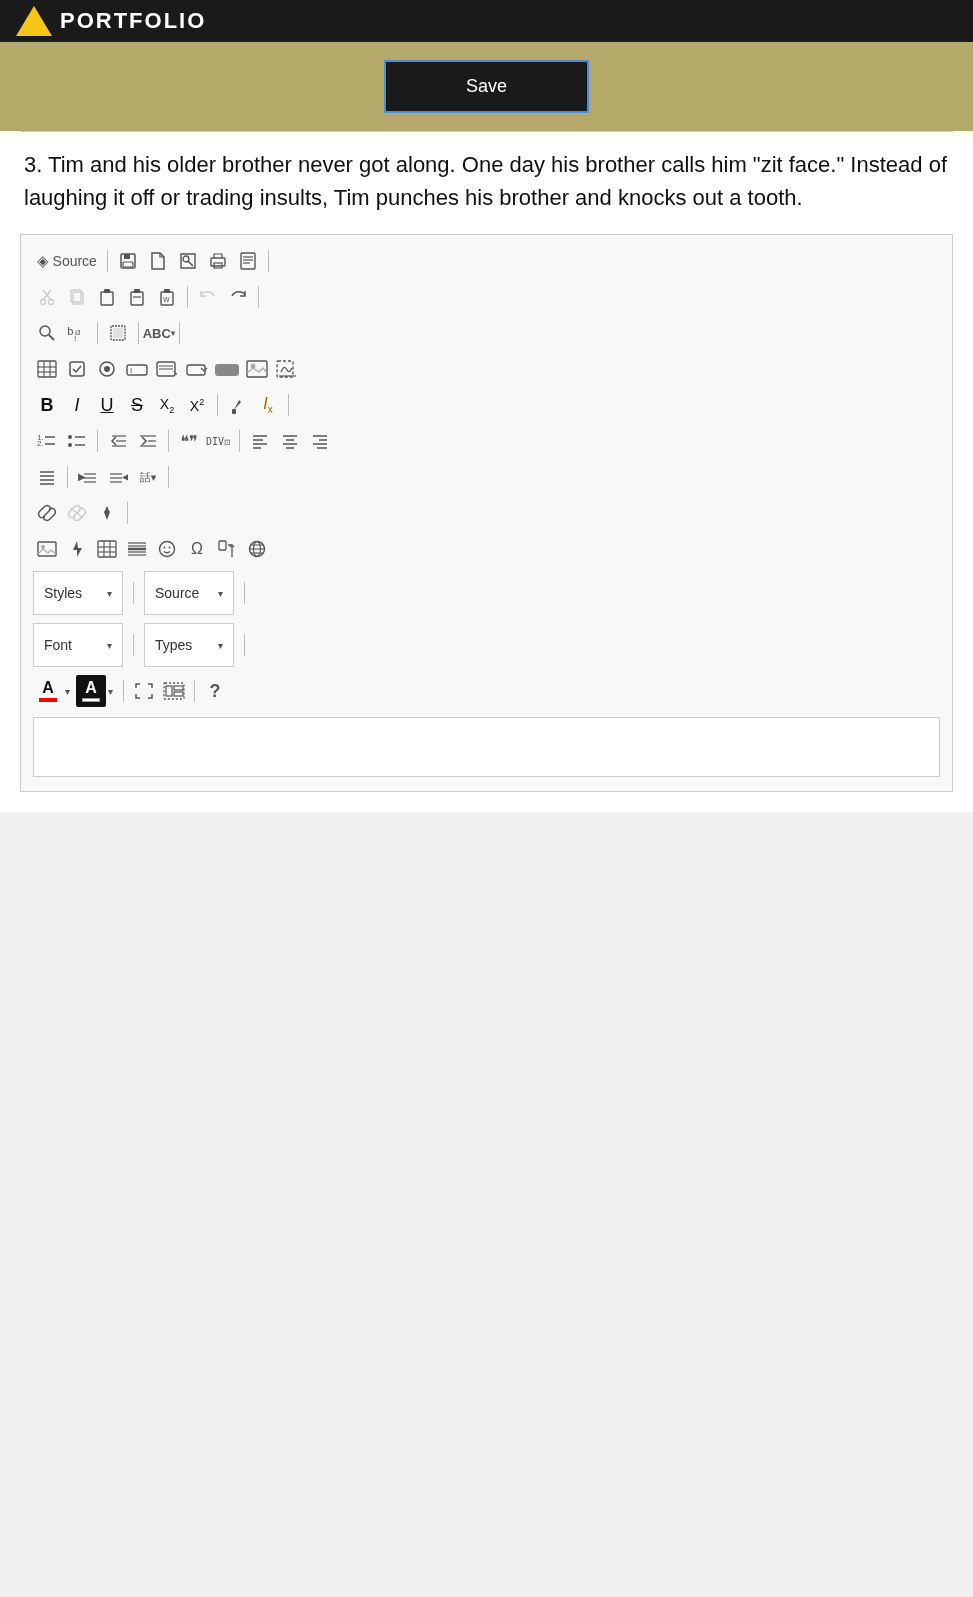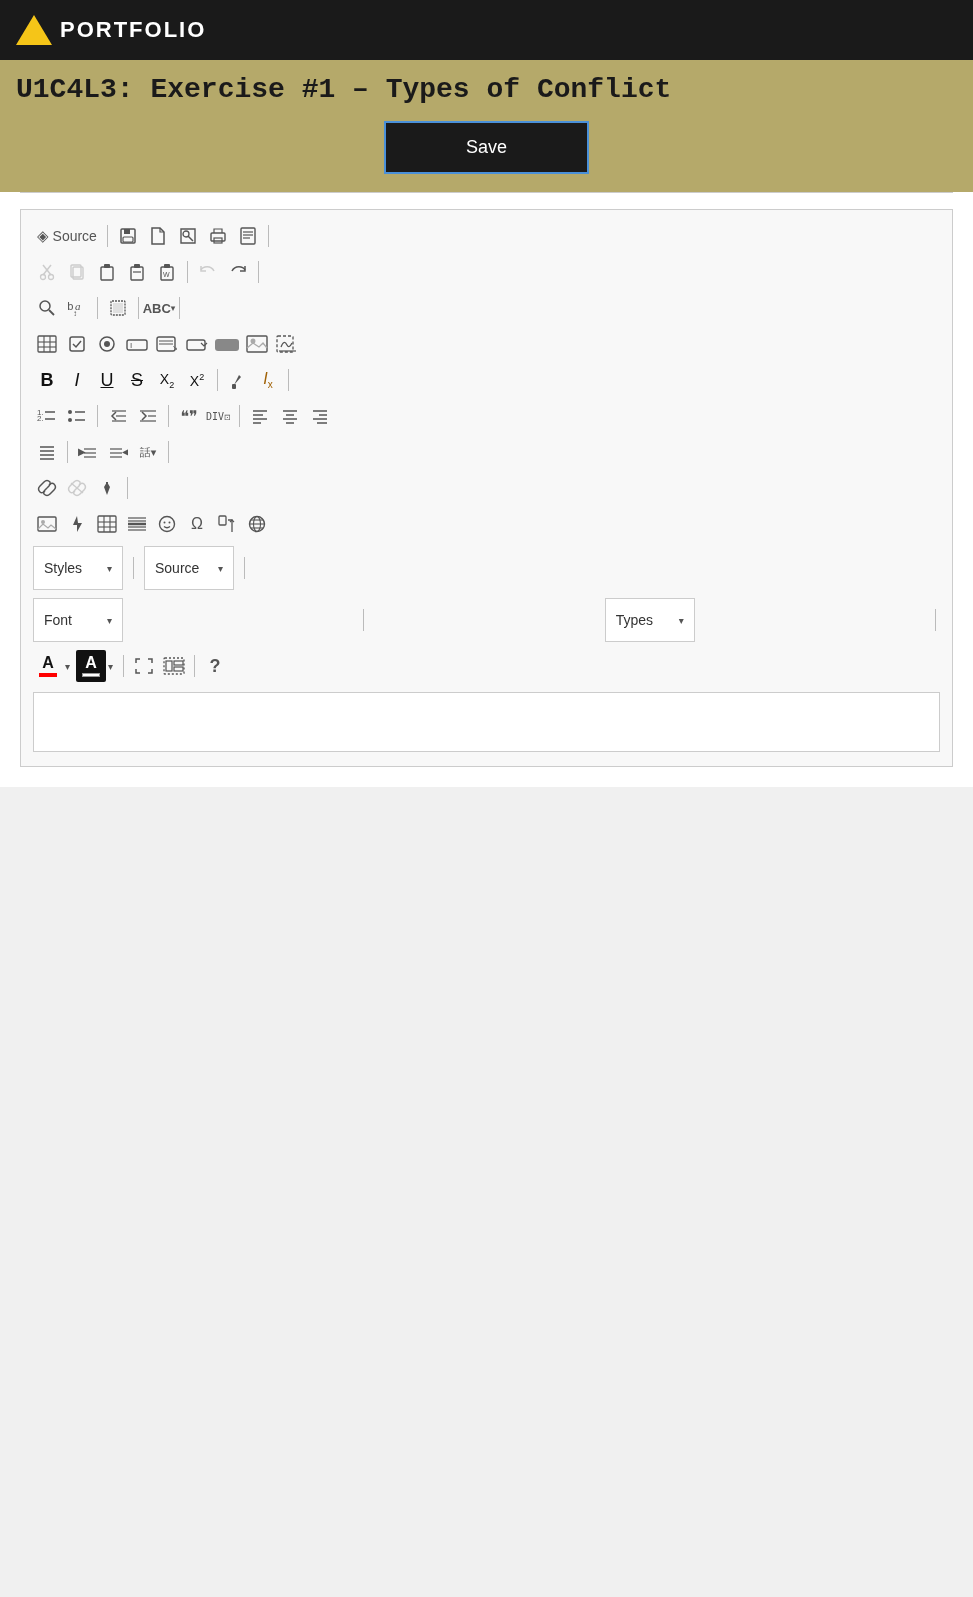--- a/index.html
+++ b/index.html
@@ -9,21 +9,21 @@
       width: 973px;
       min-height: 1597px;
     }
 
     
     .header {
       background: #1a1a1a;
       padding: 8px 16px;
       display: flex;
       align-items: center;
-      height: 60px;
+      height: 42px;
     }
     .header-logo {
       display: flex;
       align-items: center;
       gap: 8px;
     }
     .logo-triangle {
       width: 0;
       height: 0;
       border-left: 18px solid transparent;
@@ -195,29 +195,29 @@
 <body>
 
 <div class="header">
   <div class="header-logo">
     <div class="logo-triangle"></div>
     <span class="logo-text">PORTFOLIO</span>
   </div>
 </div>
 
 <div class="title-bar">
-  <div class="page-title">U1C4L3: Exercise #1 – Types of Conflict</div>
   <div class="save-btn-wrap">
     <button class="save-btn">Save</button>
   </div>
 </div>
 
 <div class="content-area">
   <hr class="sep-line">
 
+  <div class="paragraph">3. Tim and his older brother never got along. One day his brother calls him "zit face." Instead of laughing it off or trading insults, Tim punches his brother and knocks out a tooth.</div>
 
   <div class="editor-container">
 
     <div class="toolbar-row">
       <button class="source-btn">
         <span style="font-size:15px;">◈</span>
         <span>Source</span>
       </button>
       <span class="tb-sep"></span>
       <button class="tb-btn" title="Save">
@@ -625,21 +625,21 @@
         <span class="arrow">▾</span>
       </button>
       <span class="tb-sep"></span>
       <button class="dropdown-btn">
         <span>Source</span>
         <span class="arrow">▾</span>
       </button>
       <span class="tb-sep"></span>
     </div>
 
-    <div class="toolbar-row" style="gap: 6px; margin-top: 2px; justify-content: space-between;">
+    <div class="toolbar-row" style="gap: 6px; margin-top: 2px;">
       <button class="dropdown-btn">
         <span>Font</span>
         <span class="arrow">▾</span>
       </button>
       <span class="tb-sep"></span>
       <button class="dropdown-btn">
         <span>Types</span>
         <span class="arrow">▾</span>
       </button>
       <span class="tb-sep"></span>

